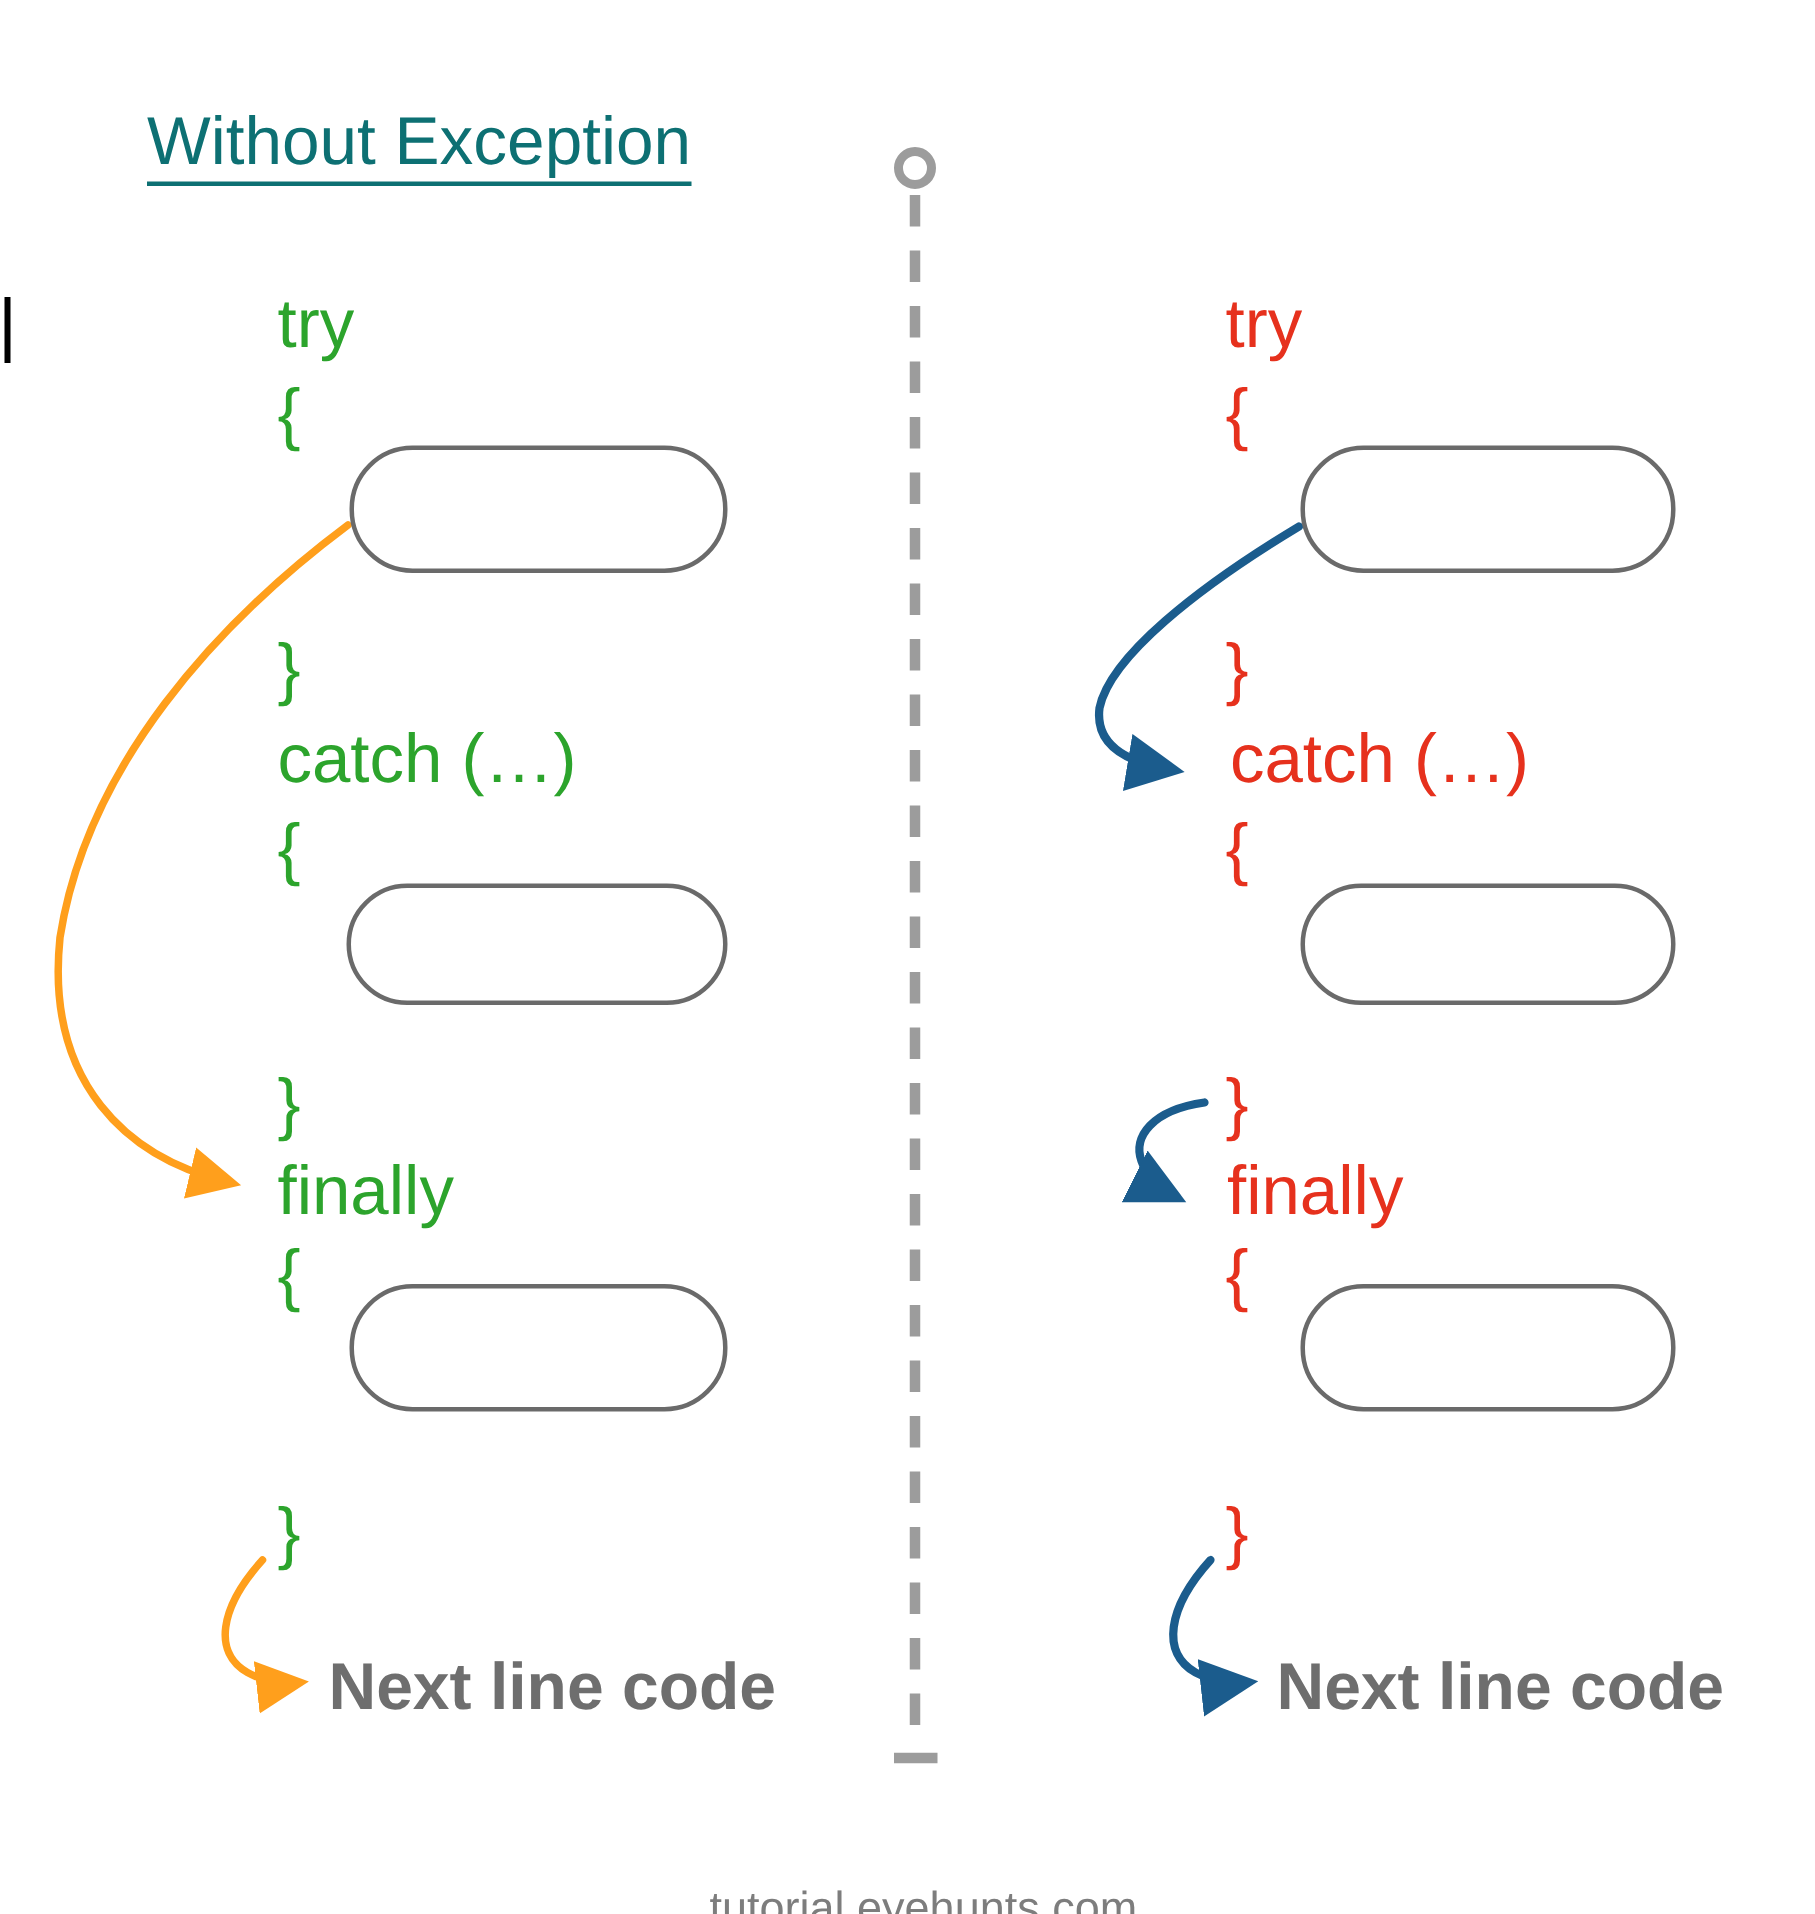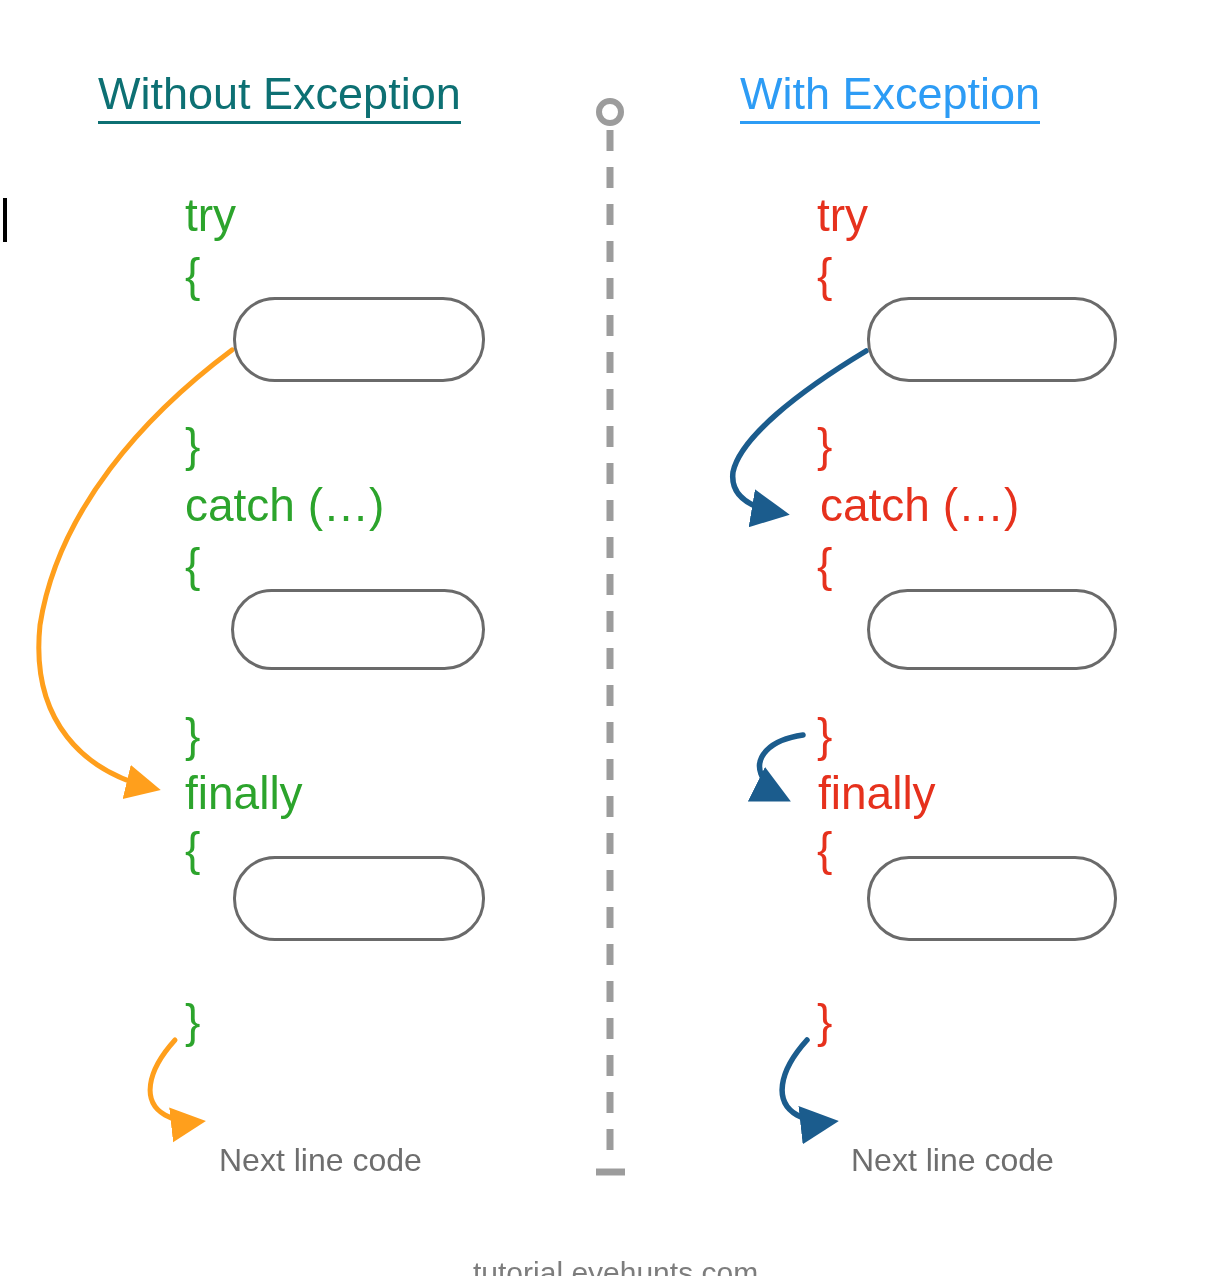--- a/index.html
+++ b/index.html
@@ -31,25 +31,24 @@
   }
   .c-green { color: var(--green); }
   .c-red   { color: var(--red); }
   .slot-box {
     border: 3px solid var(--gray-box);
     border-radius: 42px;
     background: #ffffff;
     box-sizing: border-box;
   }
   .next-line {
-    font-size: 32px;
-    font-weight: 400;
+    font-size: 44px;
+    font-weight: 700;
     color: var(--gray-text);
     white-space: nowrap;
-    margin-top: 42px;
   }
   .watermark {
     font-size: 30px;
     font-weight: 400;
     color: var(--gray-watermark);
     white-space: nowrap;
   }
   .cursor-bar {
     width: 4px;
     height: 44px;
@@ -111,21 +110,20 @@
   <div class="abs code c-green" style="left:185px; top:712px;">}</div>
   <div class="abs code c-green" style="left:185px; top:770px;">finally</div>
   <div class="abs code c-green" style="left:185px; top:826px;">{</div>
 
   <div class="abs slot-box" style="left:233px; top:856px; width:252px; height:85px;"></div>
 
   <div class="abs code c-green" style="left:185px; top:998px;">}</div>
 
   <div class="abs next-line" style="left:219px; top:1100px;">Next line code</div>
 
-  <div class="abs title title-right" style="left:740px; top:70px;">With Exception</div>
 
   <div class="abs code c-red" style="left:817px; top:192px;">try</div>
   <div class="abs code c-red" style="left:817px; top:252px;">{</div>
 
   <div class="abs slot-box" style="left:867px; top:297px; width:250px; height:85px;"></div>
 
   <div class="abs code c-red" style="left:817px; top:422px;">}</div>
   <div class="abs code c-red" style="left:820px; top:482px;">catch (…)</div>
   <div class="abs code c-red" style="left:817px; top:542px;">{</div>
 

